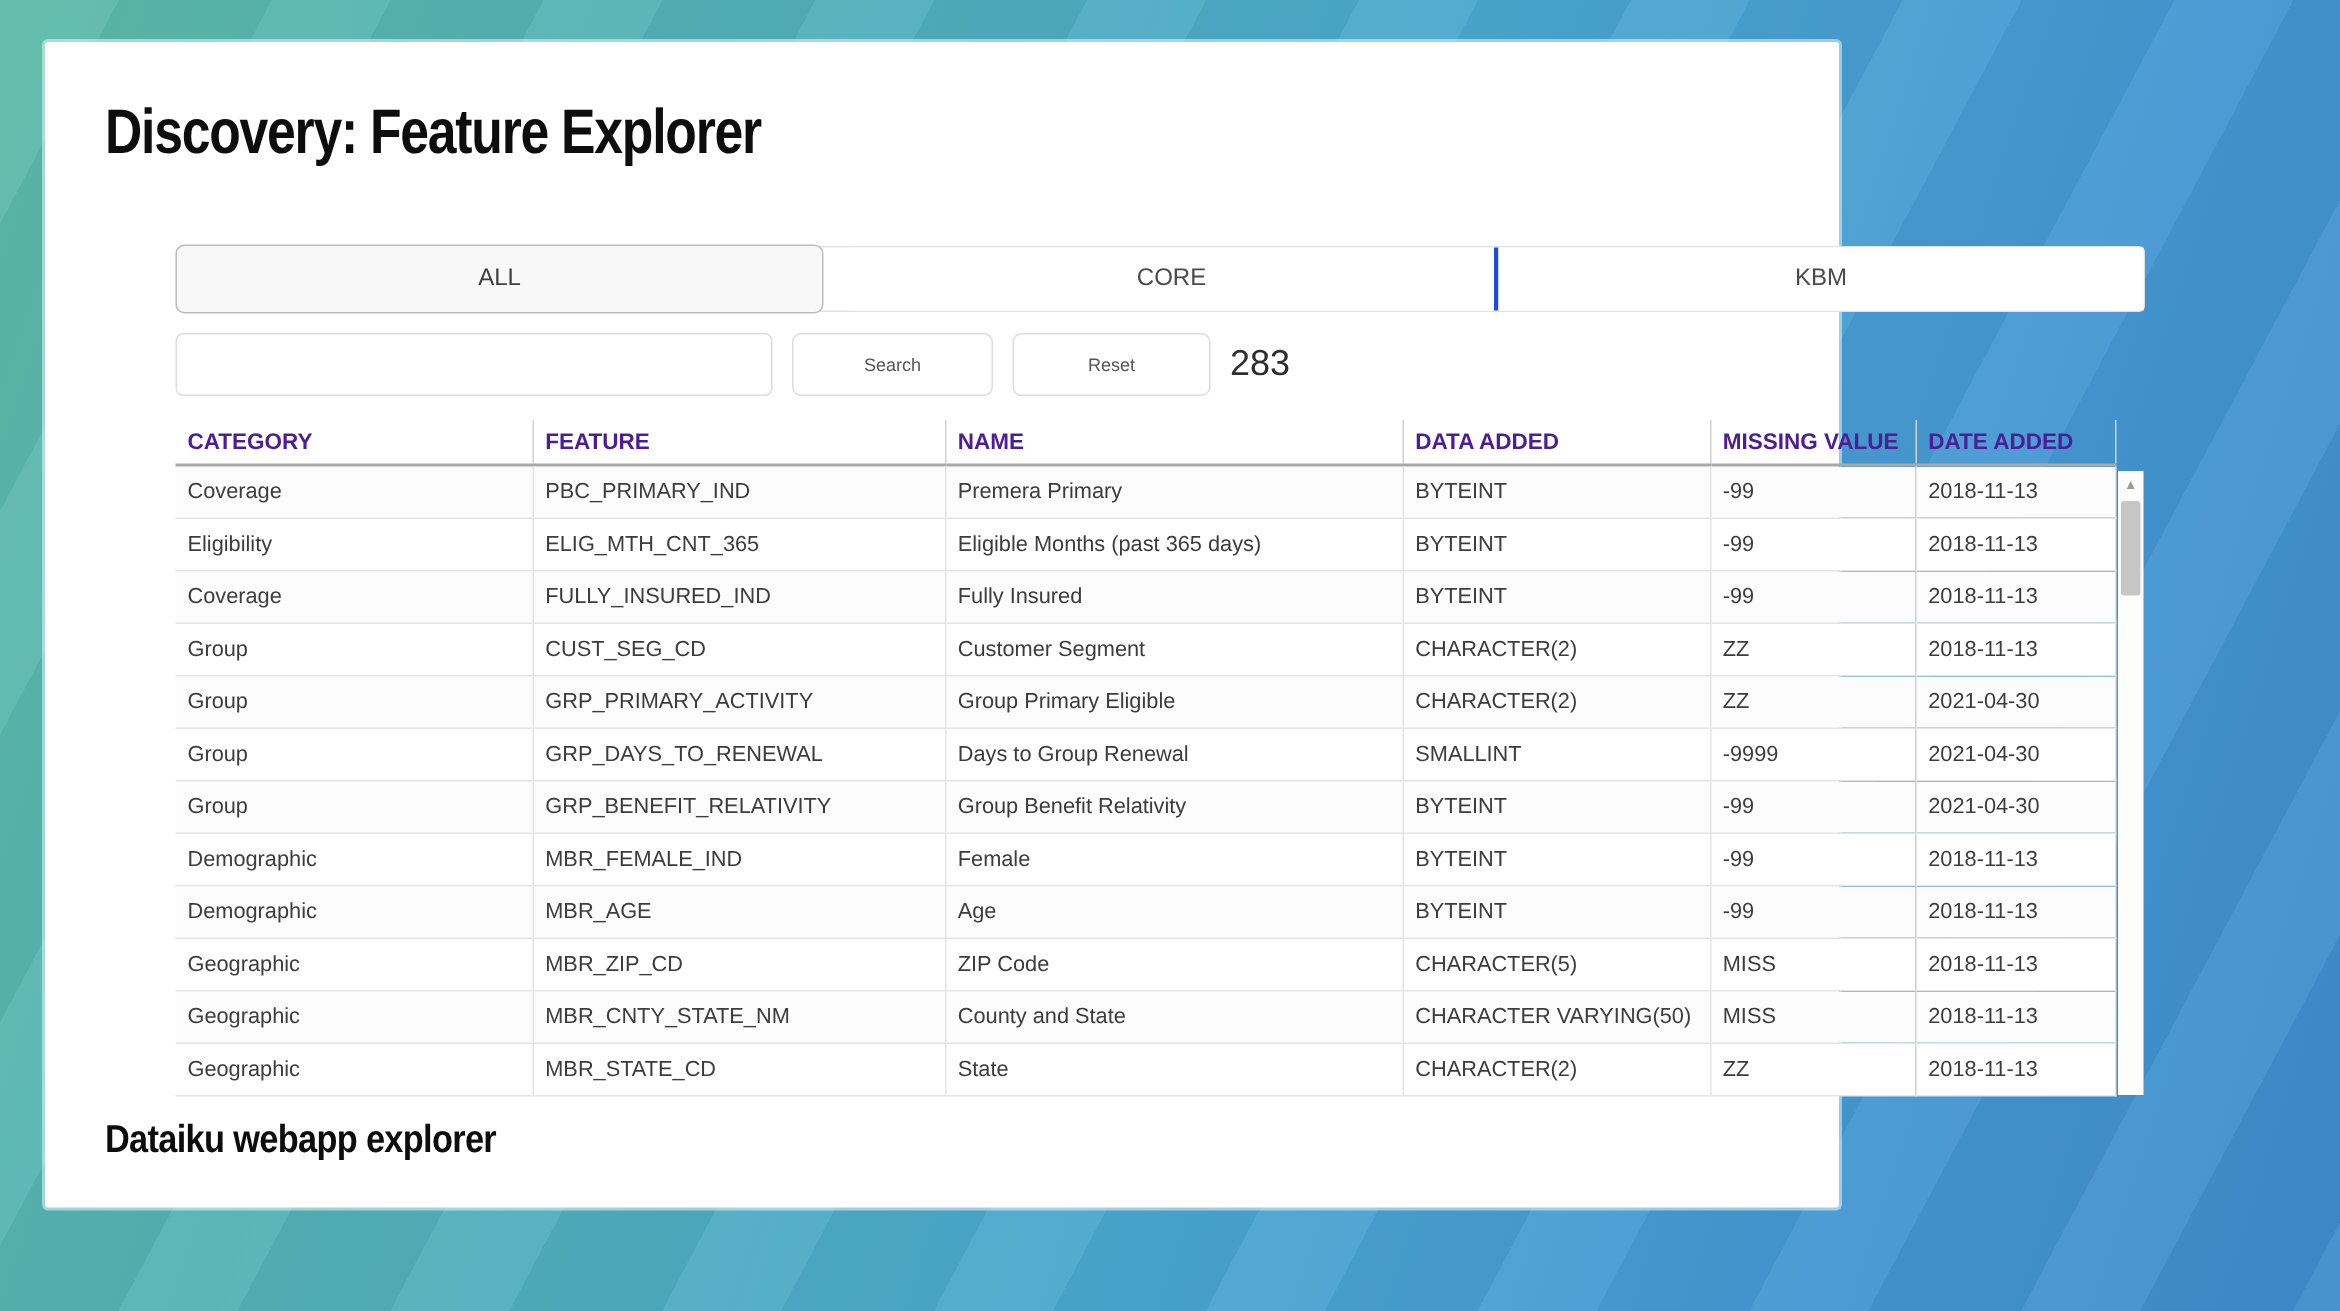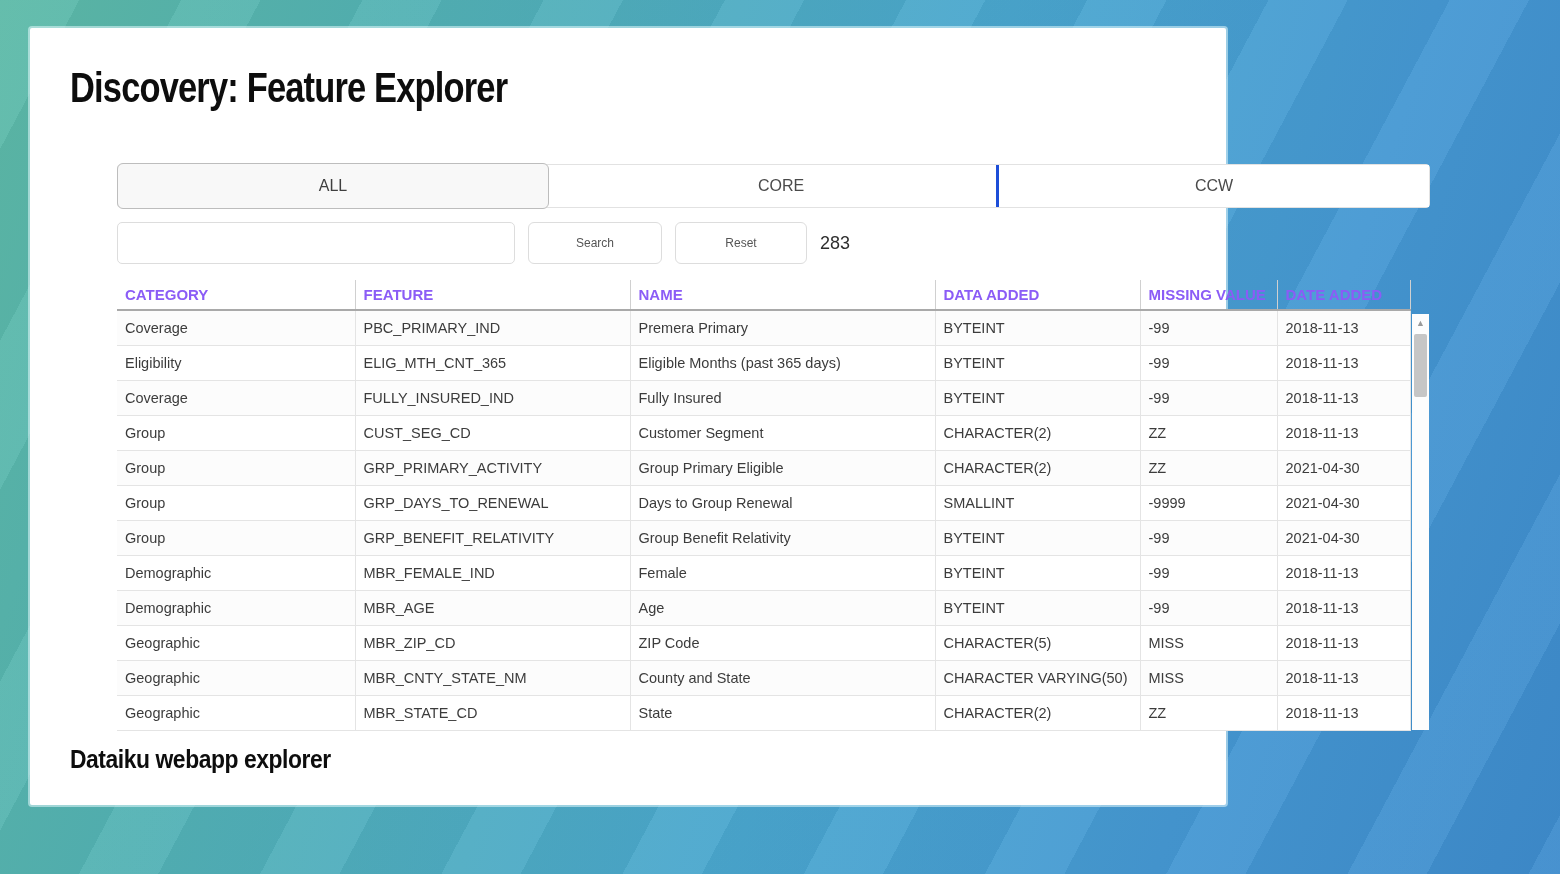--- a/index.html
+++ b/index.html
@@ -50,28 +50,28 @@
   }
   .btn {
     position:absolute; top:0; height:42px; background:#fff;
     border:1px solid #ddd; border-radius:6px; font-size:12px; color:#555;
     font-family:"Liberation Sans", sans-serif; cursor:pointer;
   }
   .btn-search { left:411px; width:134px; }
   .btn-reset  { left:558px; width:132px; }
   .result-count {
     position:absolute; left:703px; top:0; height:42px; line-height:42px;
-    font-size:18px; color:#2e2e2e;
+    font-size:24px; color:#2e2e2e;
   }
 
   
   .table-wrap { position:absolute; left:87px; top:252px; width:1313px; height:452px; }
   table.feature-table { border-collapse:collapse; table-layout:fixed; width:1293px; }
   table.feature-table th {
-    height:30px; text-align:left; font-size:15px; font-weight:700; color:#8b5cf6;
+    height:30px; text-align:left; font-size:15px; font-weight:700; color:#4c1d95;
     padding:0 0 0 8px; border-right:1px solid #d0d0d0; border-bottom:2px solid #a9a9a9;
     white-space:nowrap; overflow:hidden;
   }
   table.feature-table td {
     height:35px; font-size:14.5px; color:#3c3c3c; padding:0 0 0 8px;
     border-right:1px solid #e4e4e4; border-bottom:1px solid #e4e4e4;
     white-space:nowrap; overflow:hidden; background:#fff;
   }
   table.feature-table tbody tr:nth-child(odd) td { background:#fcfcfc; }
 
@@ -105,21 +105,21 @@
 <body>
 
 <div class="stage">
   <div class="card">
 
     <div class="page-title">Discovery: Feature Explorer</div>
 
     <div class="tabs">
       <div class="tab active">ALL</div>
       <div class="tab">CORE</div>
-      <div class="tab">CCW</div>
+      <div class="tab">KBM</div>
     </div>
 
     <div class="search-row">
       <input class="search-input" type="text" value="" style="">
       <button class="btn btn-search">Search</button>
       <button class="btn btn-reset">Reset</button>
       <span class="result-count">283</span>
     </div>
 
     <div class="table-wrap">

